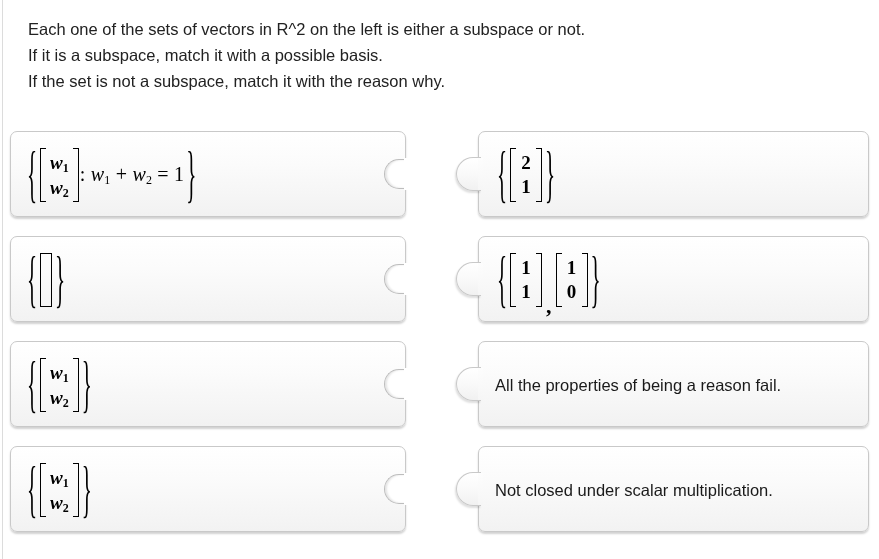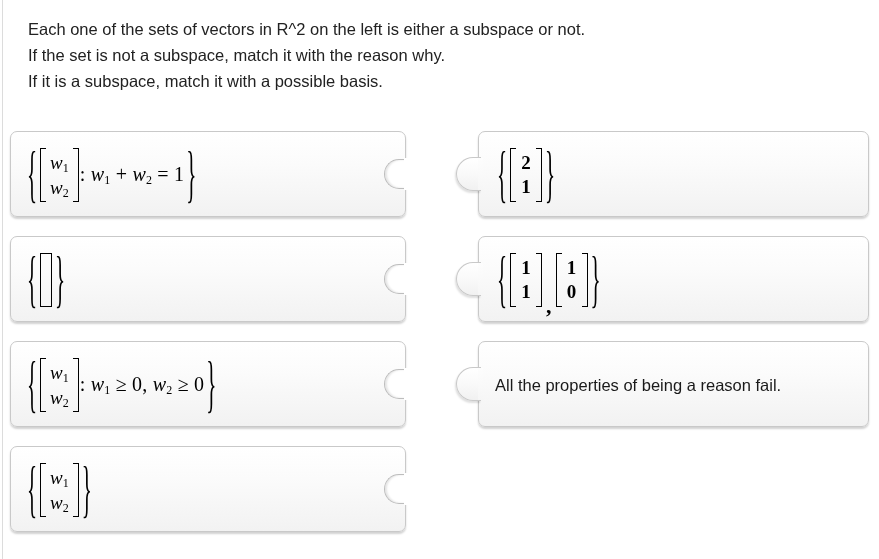--- a/index.html
+++ b/index.html
@@ -206,21 +206,21 @@
     box-sizing: border-box;
     text-align: center;
     min-width: 20px;
   }
   .vec-col > span {
     display: block;
     font-family: "Liberation Serif", serif;
     font-size: 19px;
     line-height: 20px;
   }
-  .vec-col .ital { font-style: italic; }
+  .vec-col .ital { font-style: italic; font-weight: bold; }
   .vec-col .bold { font-weight: bold; font-style: normal; }
   sub.sb {
     font-size: 12px;
     vertical-align: -0.28em;
     font-style: normal;
   }
   .cond {
     font-family: "Liberation Serif", serif;
     font-size: 20px;
     letter-spacing: 0.2px;
@@ -237,22 +237,22 @@
 </style>
 </head>
 <body>
 
 <div id="page">
 
   <div class="left-rule"></div>
 
   <div class="prompt">
     <div class="prompt-line">Each one of the sets of vectors in R^2 on the left is either a subspace or not.</div>
+    <div class="prompt-line">If it is a subspace, match it with a possible basis.</div>
     <div class="prompt-line">If the set is not a subspace, match it with the reason why.</div>
-    <div class="prompt-line">If it is a subspace, match it with a possible basis.</div>
   </div>
 
   <div class="board">
 
     <div class="row">
 
       <div class="card card-left">
         <div class="card-body">
           <span class="math">
             <span class="brace">{</span>
@@ -353,21 +353,20 @@
           <span class="math">
             <span class="brace">{</span>
             <span class="vec">
               <span class="bracket lb"></span>
               <span class="vec-col">
                 <span class="ital"><i>w</i><sub class="sb">1</sub></span>
                 <span class="ital"><i>w</i><sub class="sb">2</sub></span>
               </span>
               <span class="bracket rb"></span>
             </span>
-            <span class="cond">: <i>w</i><sub class="sb">1</sub> ≥ 0, <i>w</i><sub class="sb">2</sub> ≥ 0</span>
             <span class="brace">}</span>
           </span>
         </div>
         <div class="notch">
           <div class="hole"></div>
             <div class="hole-cover"></div>
         </div>
       </div>
 
       <div class="card card-right">
@@ -397,16 +396,25 @@
             </span>
             <span class="brace">}</span>
           </span>
         </div>
         <div class="notch">
           <div class="hole"></div>
             <div class="hole-cover"></div>
         </div>
       </div>
 
+      <div class="card card-right">
+        <div class="tab">
+          <div class="knob"></div>
+            <div class="knob-seam"></div>
+        </div>
+        <div class="card-body">
+          <span class="plain-text">Not closed under scalar multiplication.</span>
+        </div>
+      </div>
     </div>
 
   </div>
 </div>
 
 </body></html>

